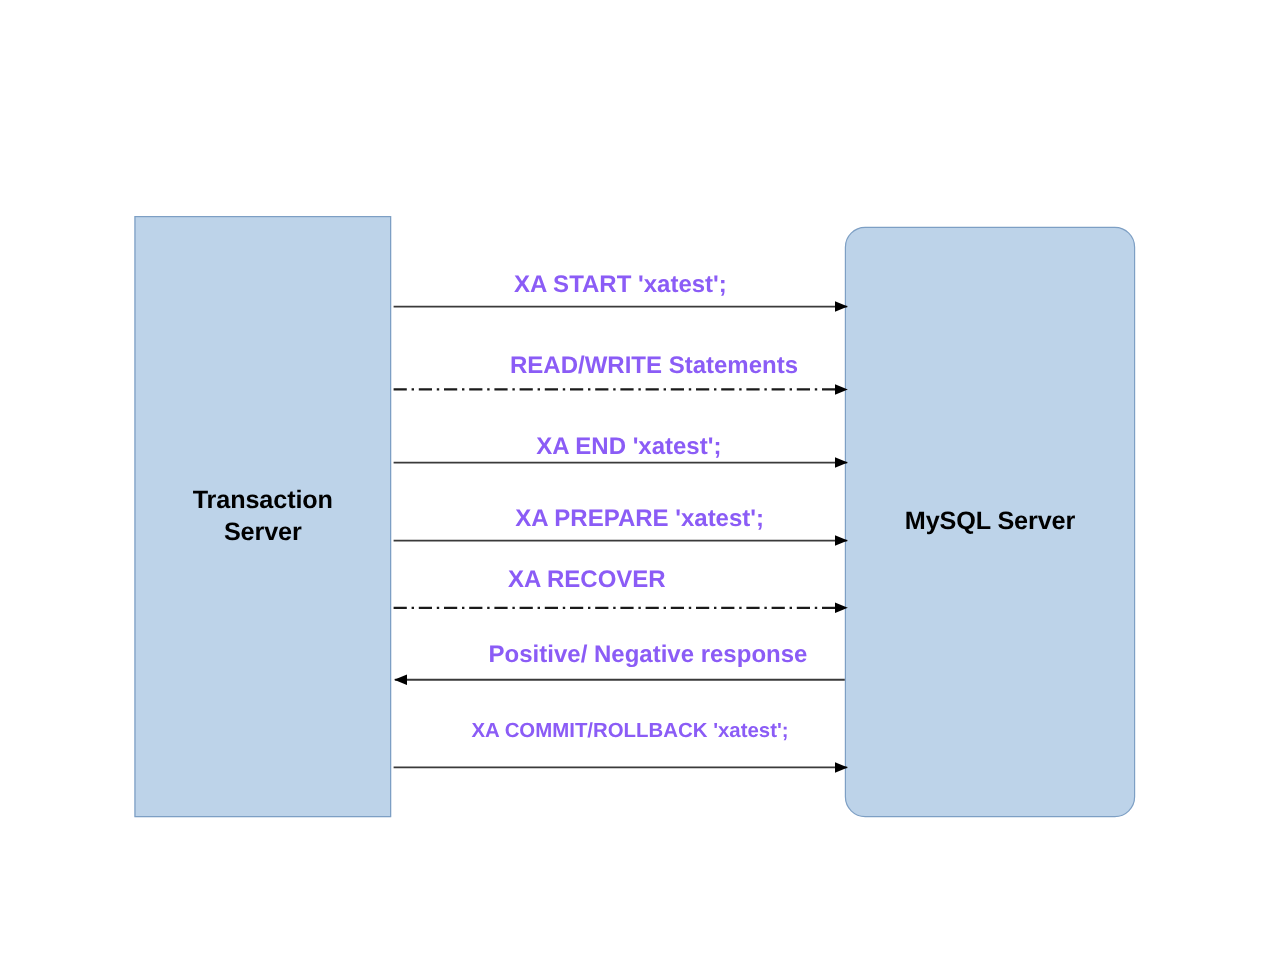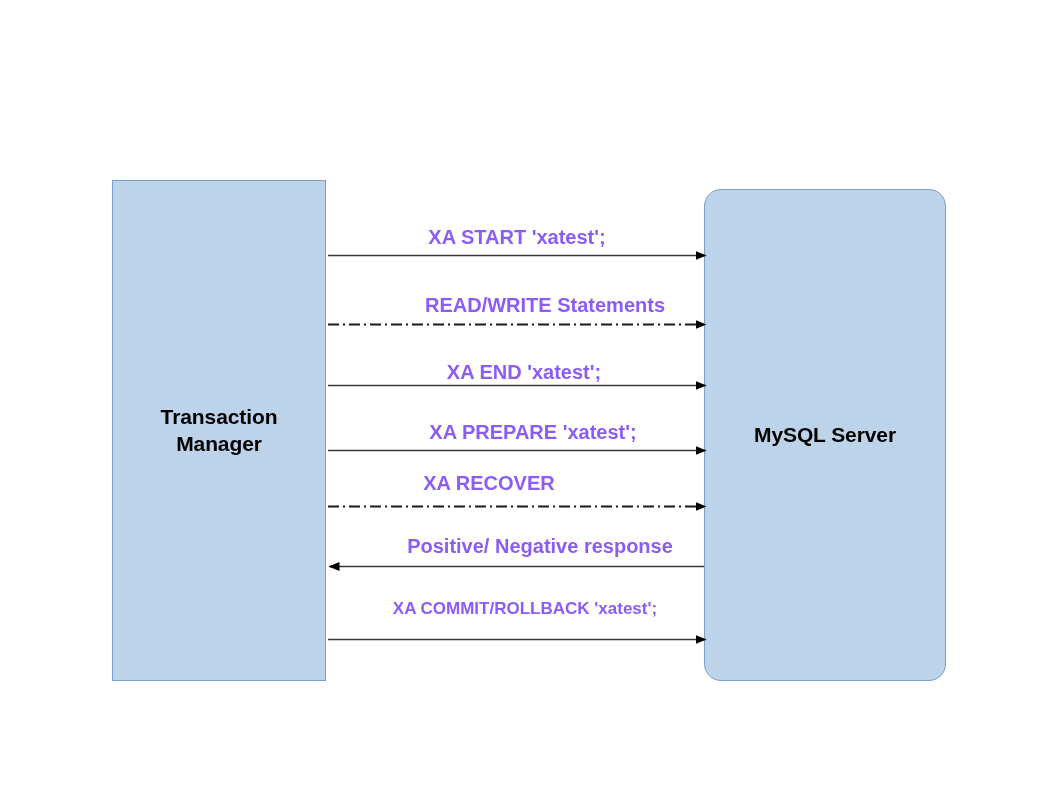--- a/index.html
+++ b/index.html
@@ -67,21 +67,21 @@
     pointer-events: none;
   }
 </style>
 </head>
 <body>
 
 <div id="canvas">
 
   <div class="lifeline-box" id="box-left">
     <span class="lifeline-label">Transaction
-Manager</span>
+Server</span>
   </div>
 
   <div class="lifeline-box" id="box-right">
     <span class="lifeline-label">MySQL Server</span>
   </div>
 
   <svg class="msg-svg" viewBox="0 0 1058 794" xmlns="http://www.w3.org/2000/svg">
     <defs>
       <marker id="arrow-right" markerWidth="11" markerHeight="9" refX="10.5" refY="4.5" orient="auto" markerUnits="userSpaceOnUse">
         <path d="M0,0 L11,4.5 L0,9 z" fill="#000000"></path>

